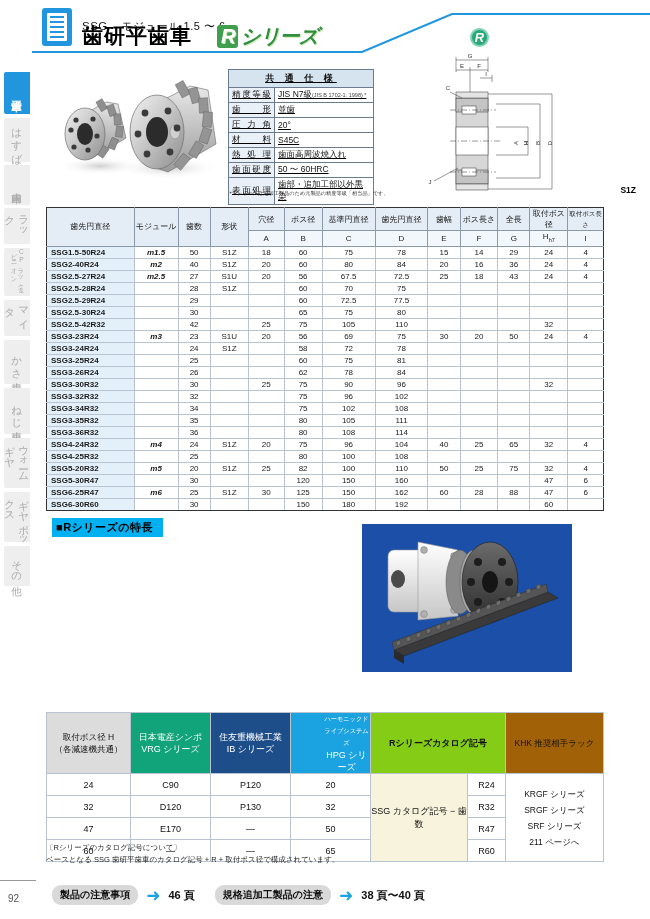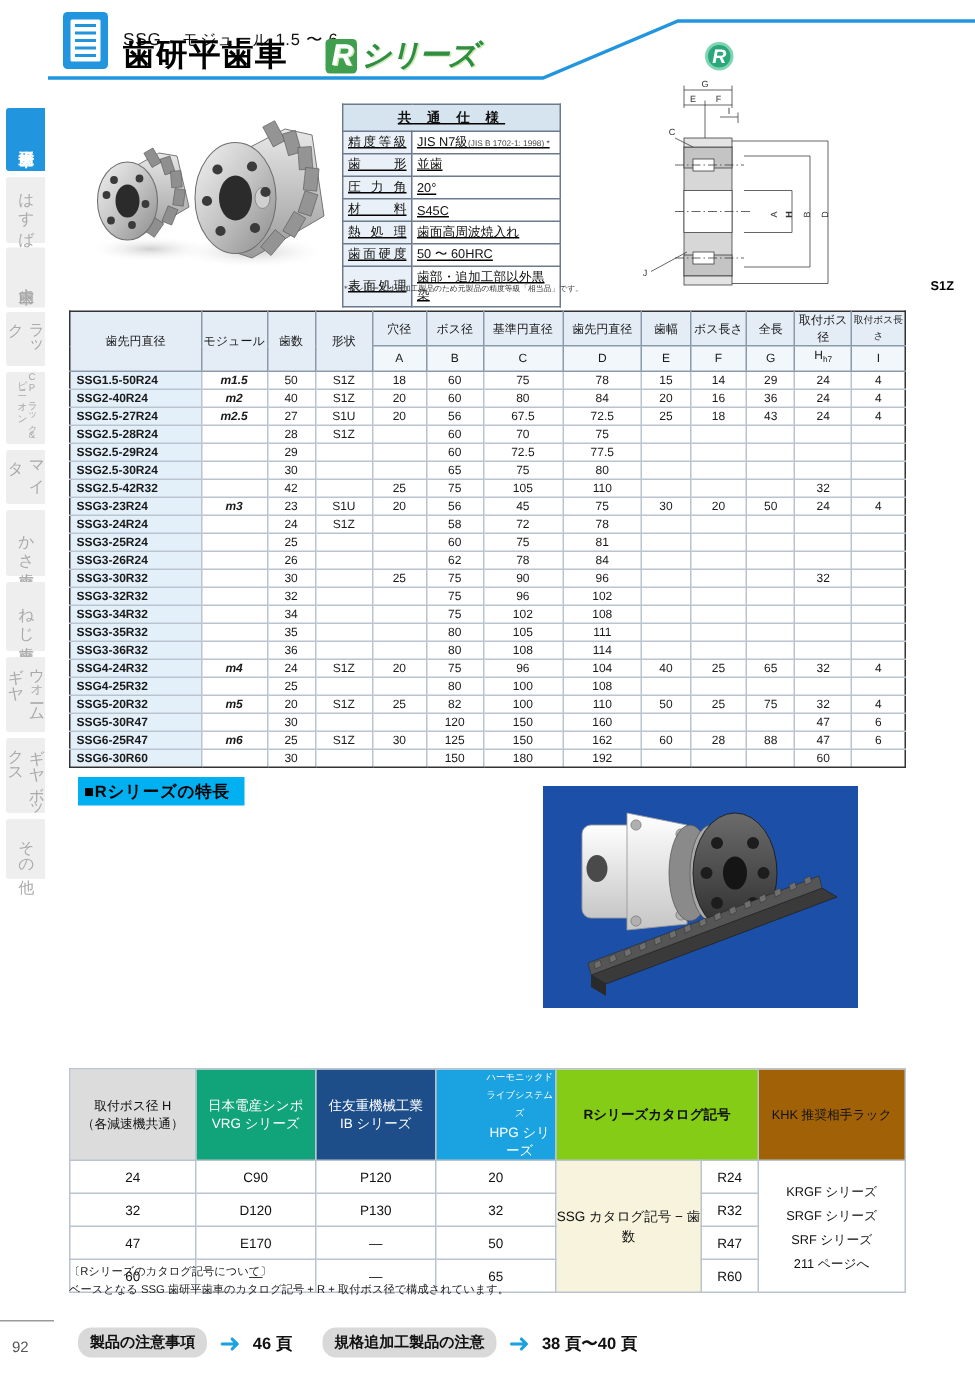--- a/index.html
+++ b/index.html
@@ -555,21 +555,21 @@
           <td>32</td>
           <td class="outer-r"></td>
         </tr>
         <tr class="sep-top">
           <td class="code">SSG3-23R24</td>
           <td class="mod">m3</td>
           <td>23</td>
           <td>S1U</td>
           <td>20</td>
           <td>56</td>
-          <td>45</td>
+          <td>69</td>
           <td>75</td>
           <td>30</td>
           <td>20</td>
           <td>50</td>
           <td>24</td>
           <td class="outer-r">4</td>
         </tr>
         <tr>
           <td class="code">SSG3-24R24</td>
           <td class="mod"></td>

